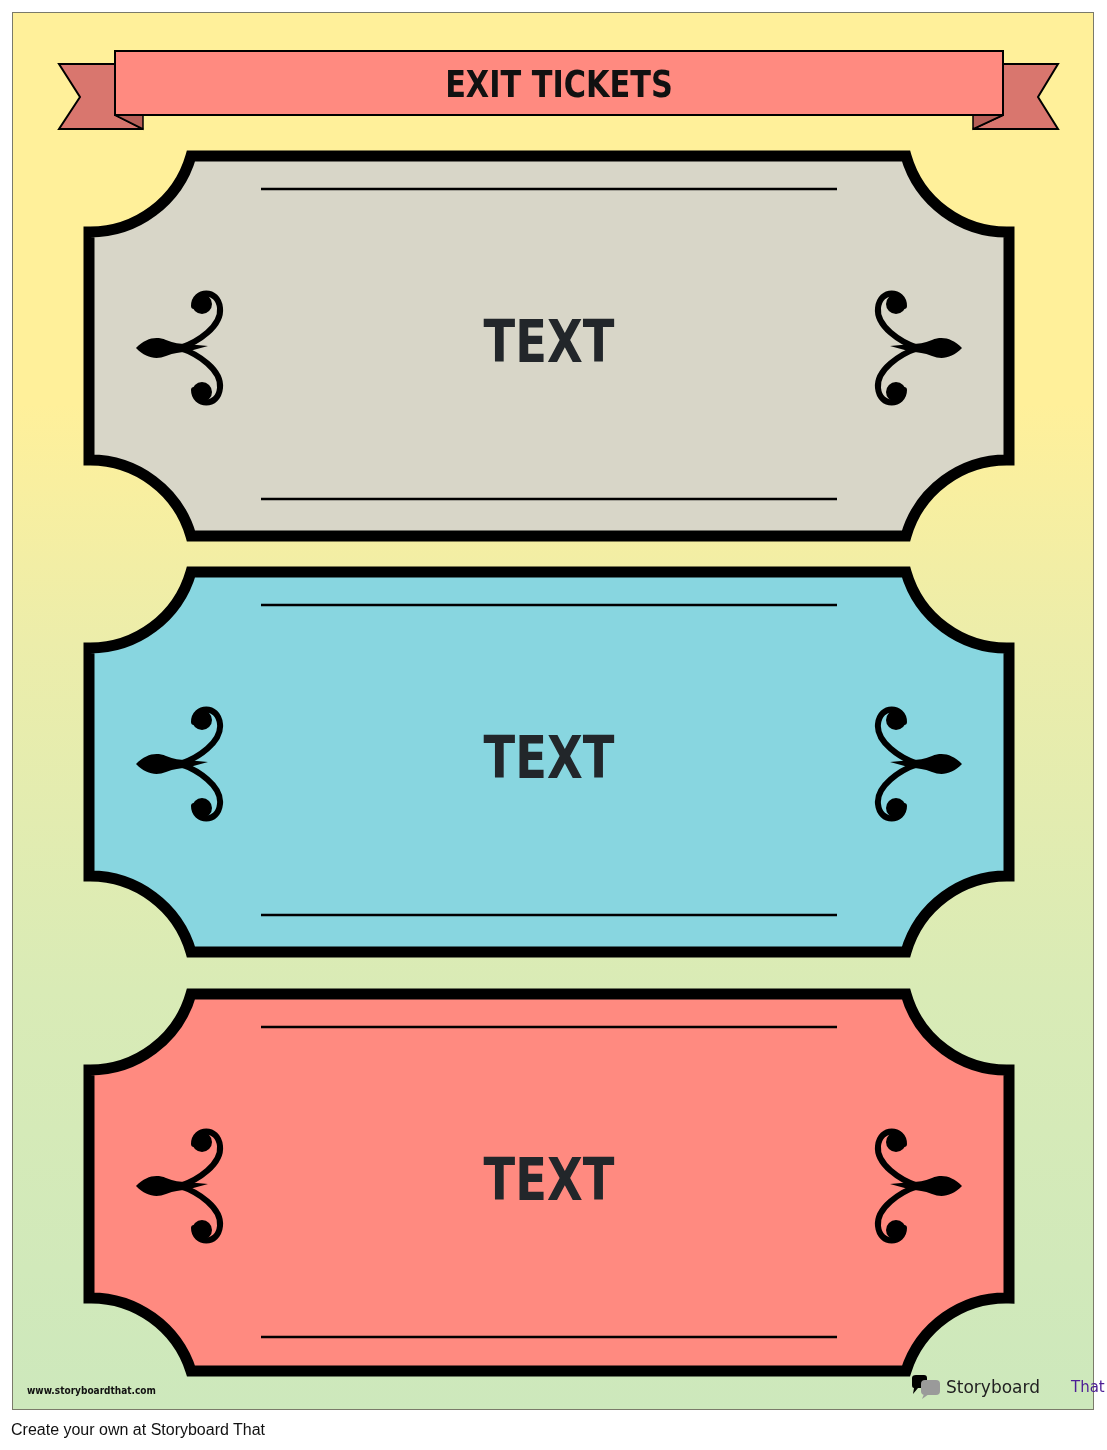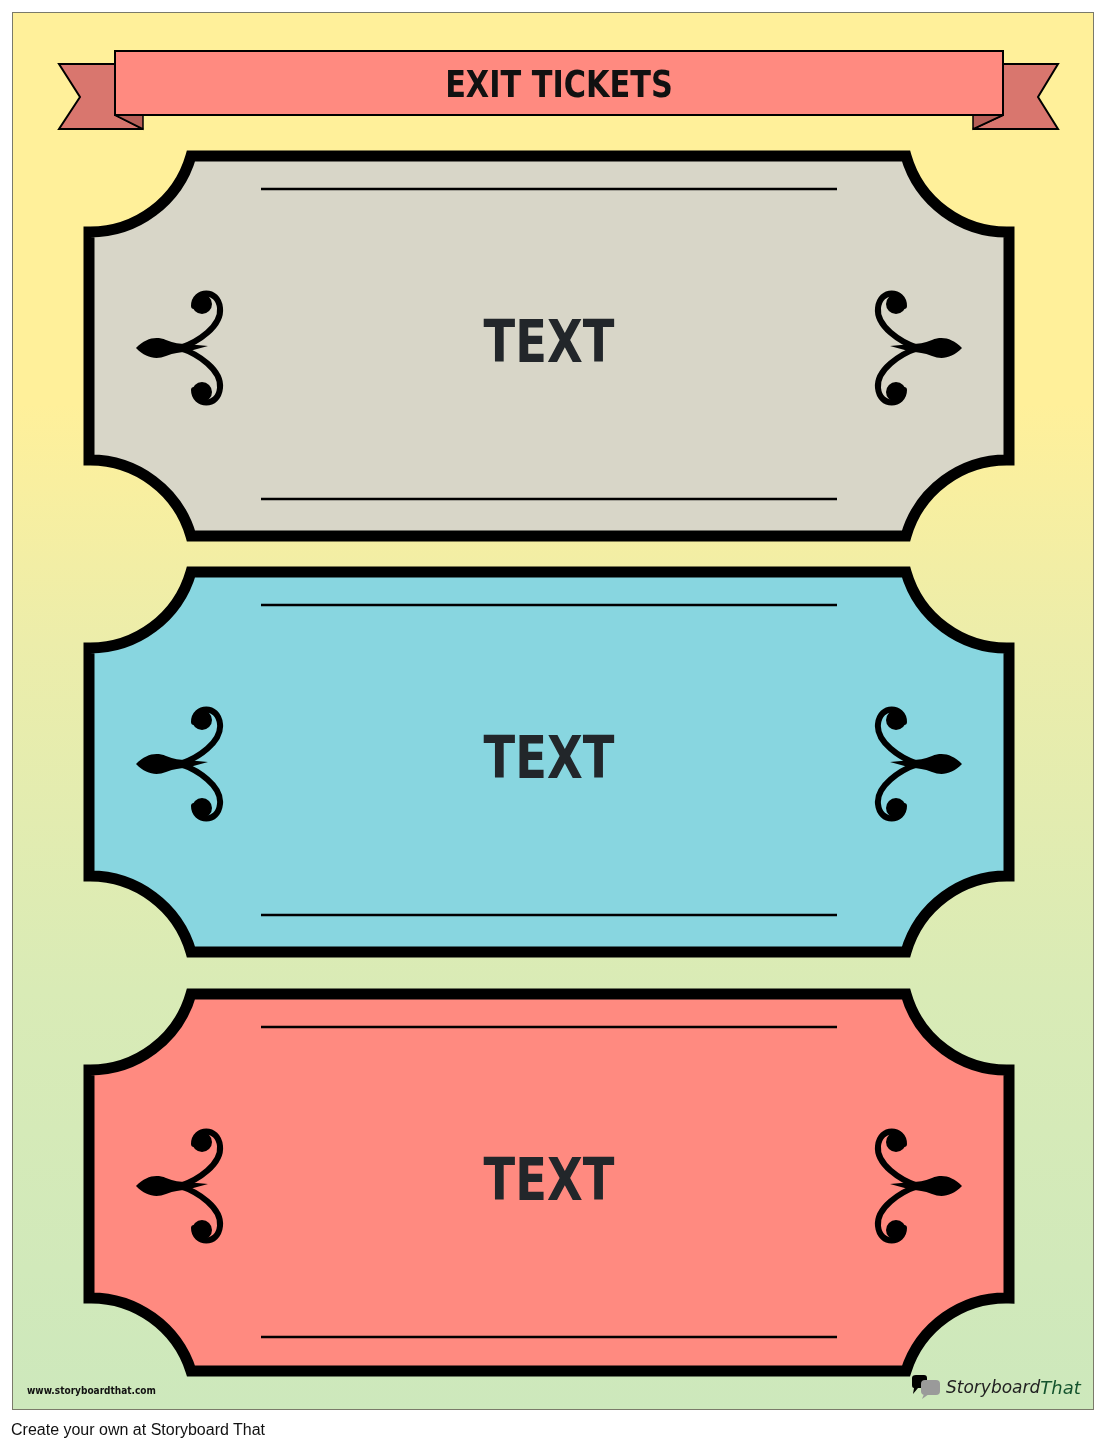--- a/index.html
+++ b/index.html
@@ -20,24 +20,24 @@
   .ticket-text {
     position:absolute; left:84px; width:930px; display:flex; justify-content:center;
     font-family:"DejaVu Sans", sans-serif; font-weight:bold; font-size:58px; color:#22262a;
     transform:scaleX(0.8);
   }
   .footer-url {
     position:absolute; left:27px; top:1385px; font-family:"DejaVu Sans", sans-serif;
     font-weight:bold; font-size:10px; color:#111; transform:scaleX(0.9); transform-origin:left;
   }
   .brand {
-    position:absolute; left:910px; top:1373px; height:28px; display:flex; align-items:center; gap:4px;font-style:italic;
+    position:absolute; left:910px; top:1373px; height:28px; display:flex; align-items:center; gap:4px;
   }
   .brand .name1 { font-family:"DejaVu Sans", sans-serif; font-size:17px; color:#222; }
-  .brand .name2 { font-family:"DejaVu Sans", sans-serif; font-size:18px; color:#14532d; }
+  .brand .name2 { font-family:"DejaVu Sans", sans-serif; font-size:15px; color:#4c1d95;padding-left:31px; }
   .caption {
     position:absolute; left:11px; top:1421px; font-size:16px; color:#111; font-family:"Liberation Sans", sans-serif;text-align:center;
   }
 </style>
 </head>
 <body>
 
 <div class="sheet"></div>
 
 <svg class="abs" width="1107" height="1450">

